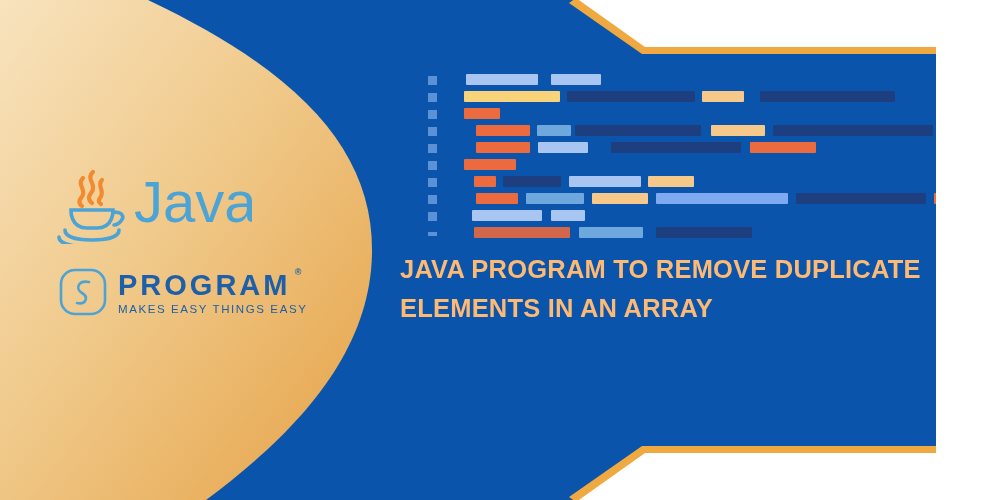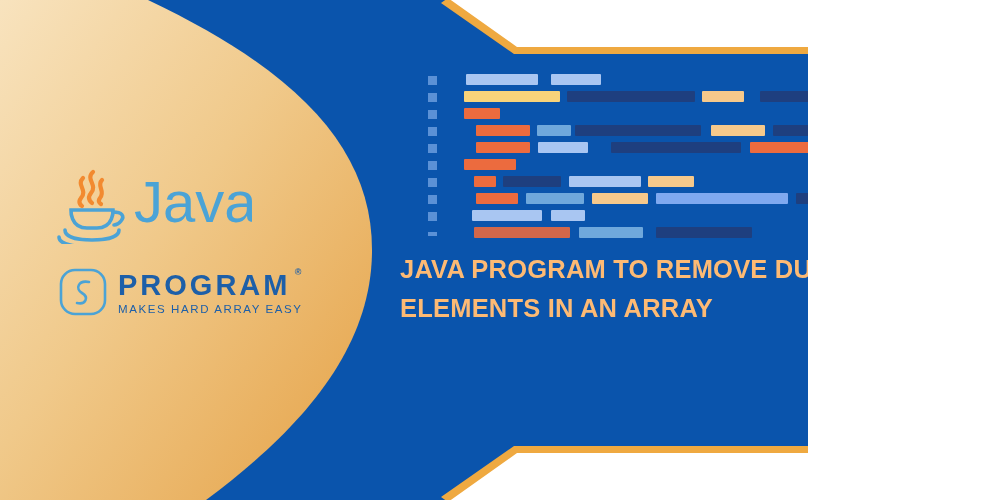--- a/index.html
+++ b/index.html
@@ -1,21 +1,21 @@
 <!DOCTYPE html>
 <html><head>
 <meta charset="utf-8">
 <style>
   html,body{margin:0;padding:0;}
   body{
     width:1000px;height:500px;overflow:hidden;
     font-family:"Liberation Sans",sans-serif;
     background:#fff;
   }
-  #stage{position:relative;width:808px;height:500px;overflow:hidden;background:#0A54AC;}
+  #stage{position:relative;width:936px;height:500px;overflow:hidden;background:#0A54AC;}
 
   
   .notch{position:absolute;right:0;width:420px;height:54px;}
   .notch svg{display:block;}
 
   
   #tan-blob{position:absolute;left:0;top:0;width:400px;height:500px;}
 
   
   #logo-block{position:absolute;left:52px;top:165px;width:230px;}
@@ -116,21 +116,21 @@
     <div id="systech-row">
       <svg id="systech-mark" viewBox="0 0 50 50">
         <rect x="3" y="3" width="44" height="44" rx="14" ry="14" fill="none" stroke="#4BA3D6" stroke-width="2.6"></rect>
         <path d="M31,15 C20,13 17,22 24,26 C31,30 28,38 19,36" fill="none" stroke="#4BA3D6" stroke-width="2.6" stroke-linecap="round"></path>
       </svg>
       <div id="systech-text">
         <div class="systech-name">
           <span>PROGRAM</span>
           <span class="systech-reg">®</span>
         </div>
-        <div class="systech-tagline">MAKES HARD ARRAY EASY</div>
+        <div class="systech-tagline">MAKES EASY THINGS EASY</div>
       </div>
     </div>
 
   </div>
 
   <div id="code-deco">
       <div class="code-row">
         <span class="ln"></span>
         <span class="bar" style="left: 38px; width: 72px; background: rgb(169, 198, 242);"></span>
         <span class="bar" style="left: 123px; width: 50px; background: rgb(169, 198, 242);"></span>

